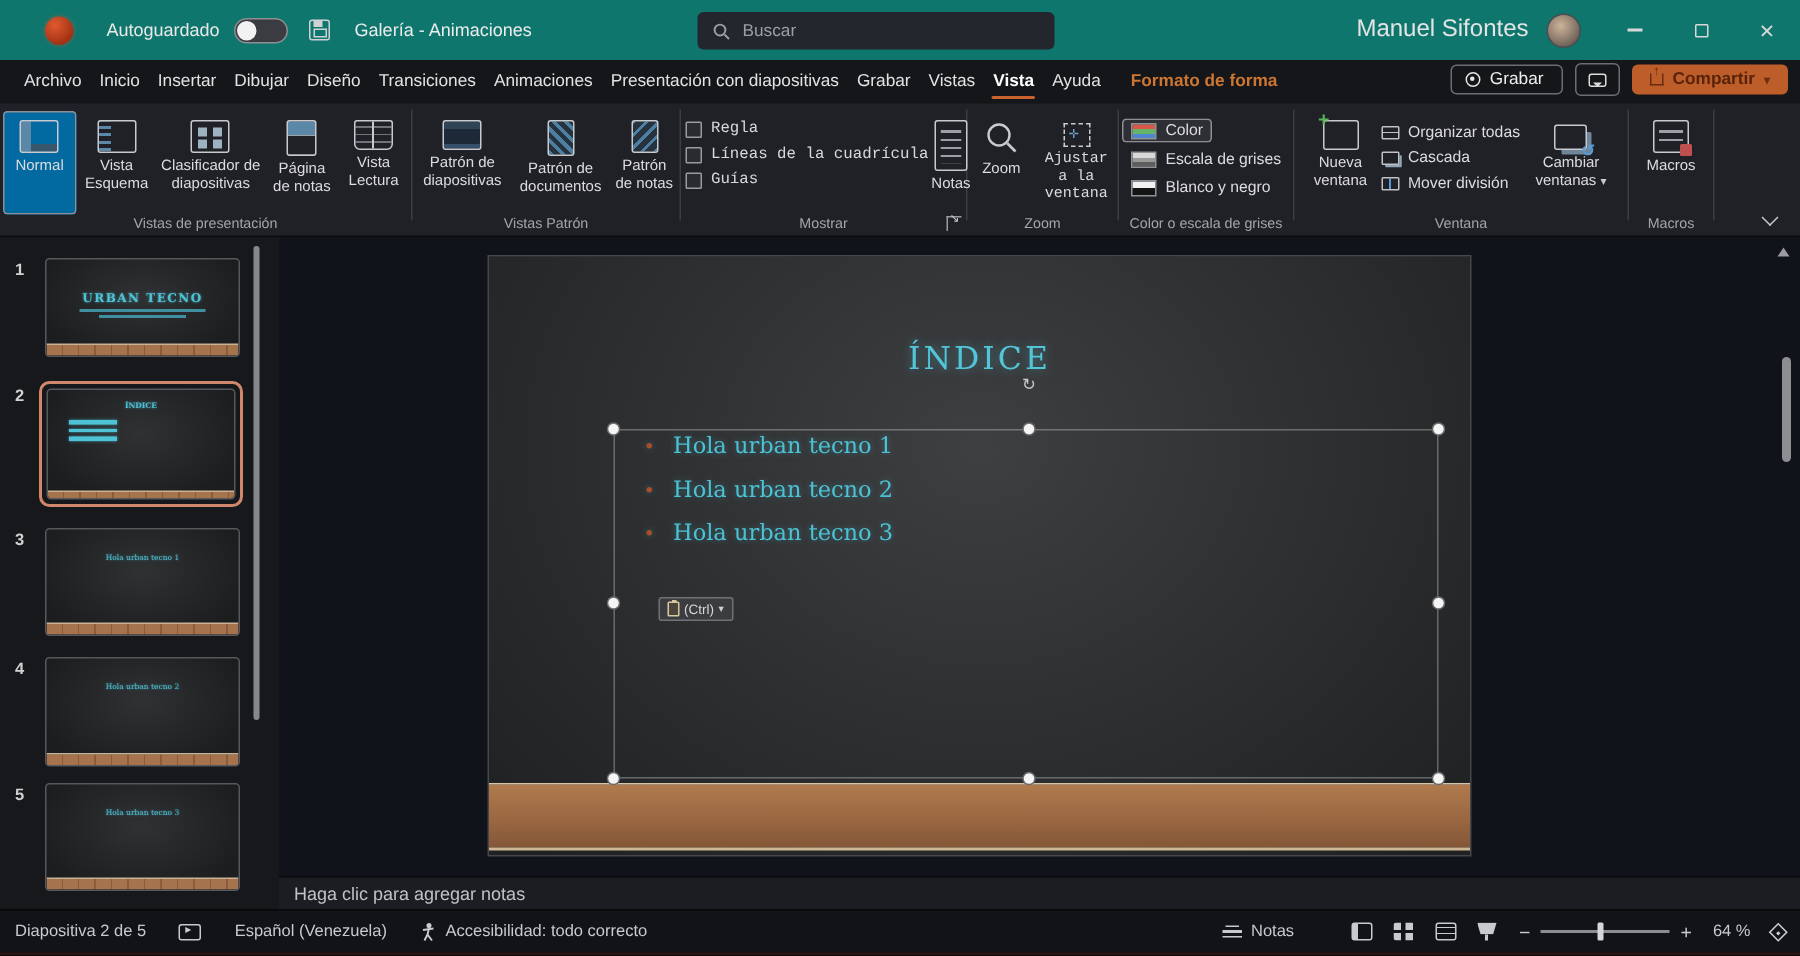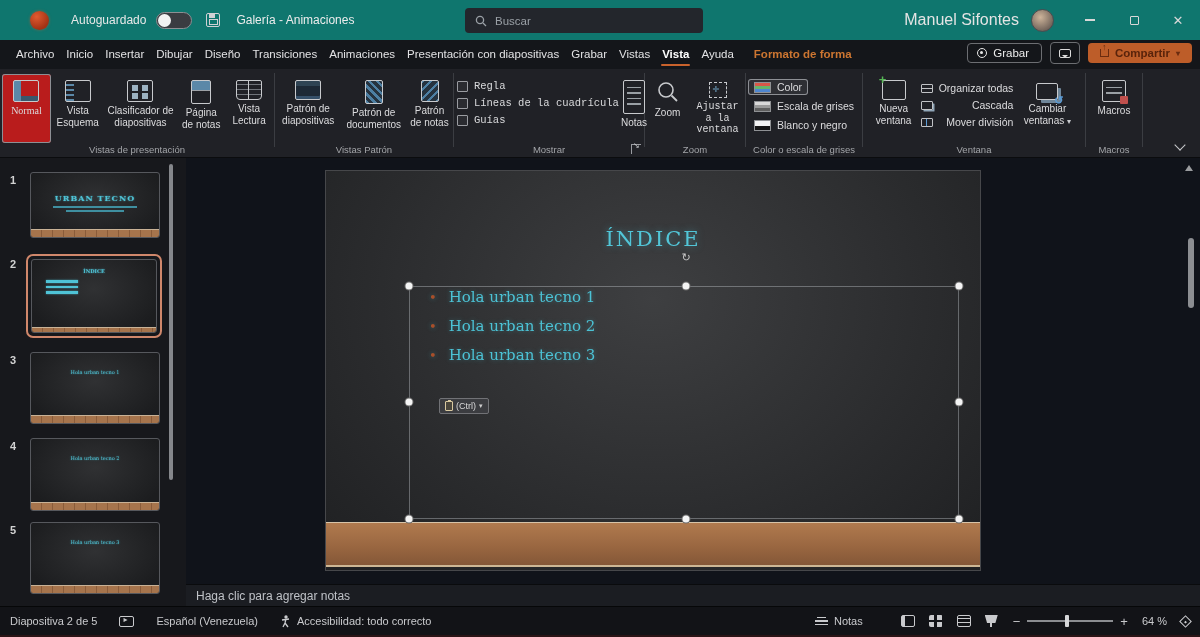--- a/index.html
+++ b/index.html
@@ -46,21 +46,21 @@
   .share-ico { width:9px; height:8px; border:1.2px solid #6b2c10; border-top:none; position:relative; }
   .share-ico::after { content:"↑"; position:absolute; left:1px; top:-7px; font-size:9px; color:#6b2c10; font-weight:bold; }
   .share-caret { font-size:8px; color:#6b2c10; }
 
   
   .ribbon { position:absolute; left:0; top:69px; width:1200px; height:89px; background:#202126; border-bottom:1px solid #0b0c0e; display:flex; }
   .rgroup { position:relative; height:100%; padding:5px 2px 14px; display:flex; justify-content:center; }
   .rsep { width:1px; height:74px; background:#3b3d42; margin-top:4px; }
   .glabel { position:absolute; bottom:2px; left:0; width:100%; text-align:center; font-size:9.5px; color:#a3a5a9; white-space:nowrap;margin-top:32px; }
   .bigbtn { display:flex; flex-direction:column; align-items:center; padding:4px 2px 1px; border-radius:3px; }
-  .bigbtn.sel { background:#b91c1c; box-shadow:inset 0 0 0 1px #8d8f94;font-family:Liberation Serif, serif; }
+  .bigbtn.sel { background:#0369a1; box-shadow:inset 0 0 0 1px #8d8f94; }
   .blabel { font-size:10px; line-height:1.15; color:#dcdcde; text-align:center; margin-top:3px; }
   .ico { position:relative; margin-top:2px; }
   .ico-normal { width:26px; height:22px; border:1.5px solid #c8cacd; border-radius:2px;
     background:linear-gradient(90deg,#5b88a8 0 7px,transparent 7px), linear-gradient(0deg,#39576c 0 5px,transparent 5px); }
   .ico-esquema { width:26px; height:22px; border:1.5px solid #c8cacd; border-radius:2px;
     background:repeating-linear-gradient(0deg,#5b88a8 0 2px,transparent 2px 5px) left/8px 100% no-repeat; }
   .ico-sorter { width:26px; height:22px; border:1.5px solid #c8cacd; border-radius:2px;
     background-image:linear-gradient(#9db3c2,#9db3c2),linear-gradient(#9db3c2,#9db3c2),linear-gradient(#9db3c2,#9db3c2),linear-gradient(#9db3c2,#9db3c2);
     background-repeat:no-repeat; background-size:6px 6px; background-position:4px 4px,14px 4px,4px 12px,14px 12px; }
   .ico-notespage { width:20px; height:24px; border:1.5px solid #c8cacd; border-radius:2px;
@@ -88,21 +88,21 @@
   .colorrow { display:flex; align-items:center; gap:6px; padding:2px 6px; border-radius:3px; }
   .colorrow.sel { box-shadow:inset 0 0 0 1px #8d8f94; background:#2e2f34; }
   .strip { width:17px; height:11px; border:1px solid #8f9194; }
   .strip-color { background:linear-gradient(180deg,#d85748 0 34%,#66b46a 34% 67%,#4f86d0 67%); }
   .strip-gray  { background:linear-gradient(180deg,#d8d8d8 0 34%,#9a9a9a 34% 67%,#5e5e5e 67%); }
   .strip-bw    { background:linear-gradient(180deg,#f2f2f2 0 50%,#141414 50%); }
   .rowlabel { font-size:10.5px; color:#dcdcde; white-space:nowrap; }
   .ico-newwin { width:24px; height:20px; border:1.5px solid #c8cacd; border-radius:2px; }
   .ico-newwin::before { content:"+"; position:absolute; left:-4px; top:-9px; color:#57b657; font-size:13px; font-weight:bold; }
   .smallcol { display:flex; flex-direction:column; gap:5px; padding-top:8px; }
-  .smallrow { display:flex; align-items:center; gap:6px;justify-content:space-between; }
+  .smallrow { display:flex; align-items:center; gap:6px; }
   .mini-ico { width:12px; height:9px; border:1.2px solid #c0c2c5; border-radius:1px; position:relative; }
   .mini-org { background:linear-gradient(0deg,transparent 0 3px,#c0c2c5 3px 4px,transparent 4px); }
   .mini-cas { box-shadow:2px 2px 0 -0.5px #8fa6b8; }
   .mini-div { background:linear-gradient(90deg,transparent 0 4px,#5b9bd5 4px 5.5px,transparent 5.5px); }
   .ico-switch { width:22px; height:17px; border:1.5px solid #c8cacd; border-radius:2px; margin-top:5px; box-shadow:4px 4px 0 -1px #6f8699; }
   .ico-switch::after { content:"↺"; position:absolute; right:-6px; bottom:-8px; color:#5b9bd5; font-size:11px; font-weight:bold; }
   .ico-macros { width:24px; height:22px; border:1.5px solid #c8cacd; border-radius:2px;
     background:repeating-linear-gradient(0deg,transparent 0 4px,#9aa0a5 4px 5.5px) content-box; padding:3px; }
   .ico-macros::after { content:""; position:absolute; right:-3px; bottom:-3px; width:8px; height:8px; background:#c0504d; border-radius:1px; }
   .caret-sm { font-size:8px; color:#c8cacd; }

